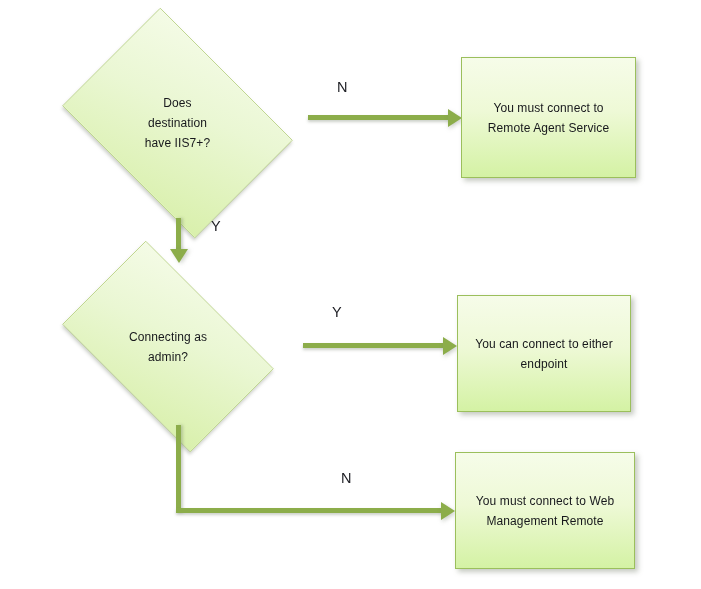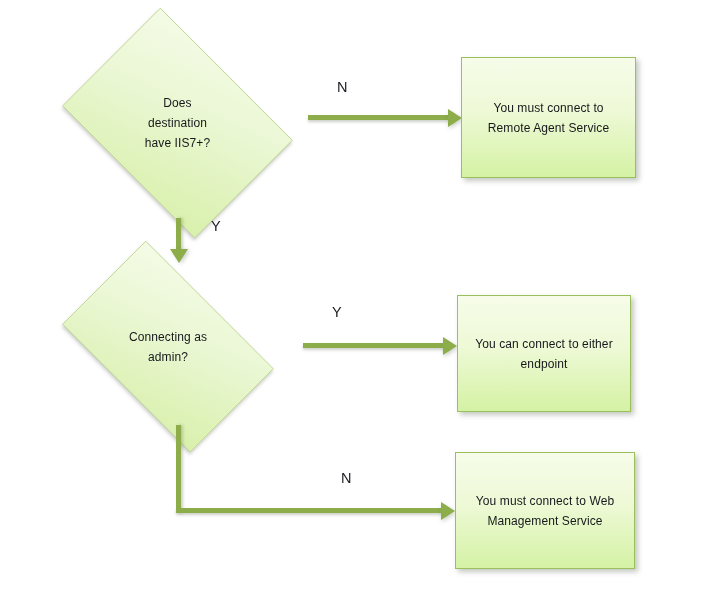--- a/index.html
+++ b/index.html
@@ -144,16 +144,16 @@
   <div class="box" style="left:457px; top:287px; width:174px; height:117px;margin-top:8px;">
     <div class="label node-text" style="position:static; transform:none;">You can connect to either endpoint</div>
   </div>
 
   <div class="edge-v" style="left:176px; top:425px; height:88px;"></div>
   <div class="edge-h" style="left:176px; top:508px; width:271px;"></div>
   <div class="arrow-right" style="left:441px; top:501.5px;"></div>
   <div class="edge-label" style="left:341px; top:471px;">N</div>
 
   <div class="box" style="left:455px; top:452px; width:180px; height:117px;">
-    <div class="label node-text" style="position:static; transform:none;">You must connect to Web Management Service</div>
+    <div class="label node-text" style="position:static; transform:none;">You must connect to Web Management Remote</div>
   </div>
 
 </div>
 
 </body></html>

